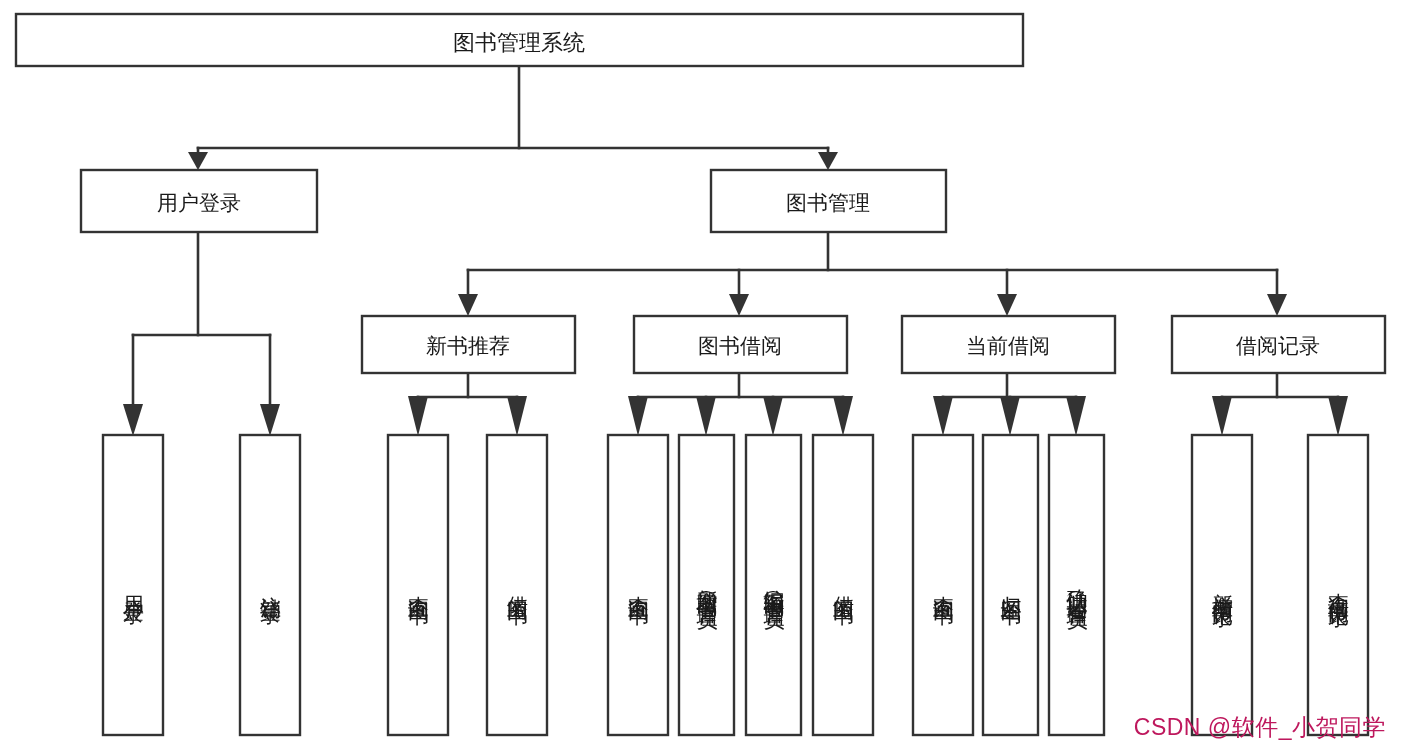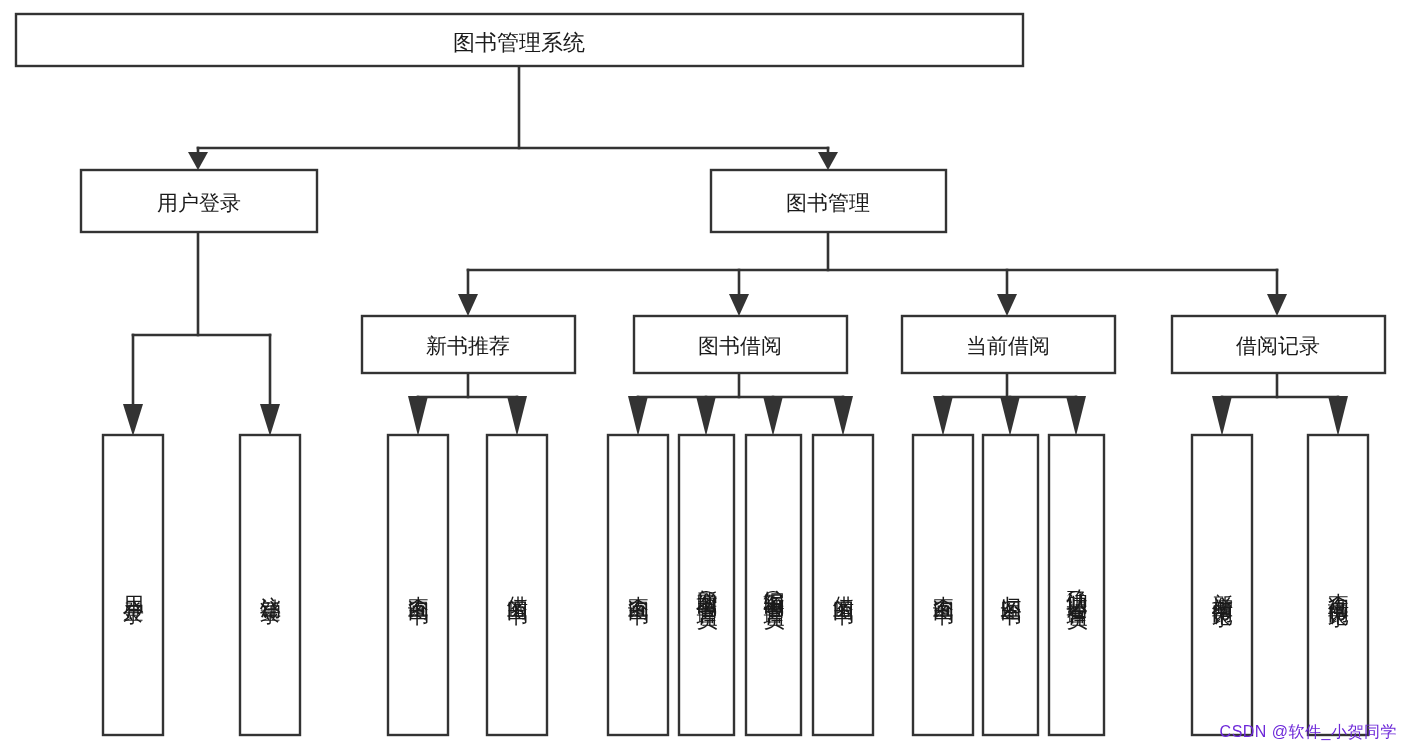--- a/index.html
+++ b/index.html
@@ -68,25 +68,25 @@
     text-orientation: upright;
     font-family: "Liberation Sans", sans-serif;
     font-size: 21px;
     line-height: 1.28;
     letter-spacing: 3px;
     color: #1a1a1a;
     white-space: nowrap;
   }
   .watermark {
     position: absolute;
-    right: 8px;
+    right: 19px;
     bottom: 4px;
     font-family: "Liberation Sans", sans-serif;
-    font-size: 16px;
-    color: #6d28d9;
+    font-size: 23px;
+    color: #be185d;
     letter-spacing: 0.5px;
     white-space: nowrap;
   }
 </style>
 </head>
 <body>
 
 <div id="diagram-root">
 
   <svg class="diagram-svg" viewBox="0 0 1405 747" xmlns="http://www.w3.org/2000/svg">

